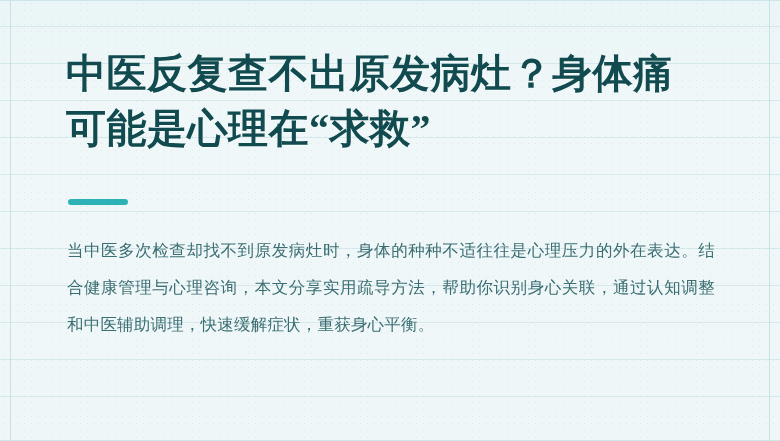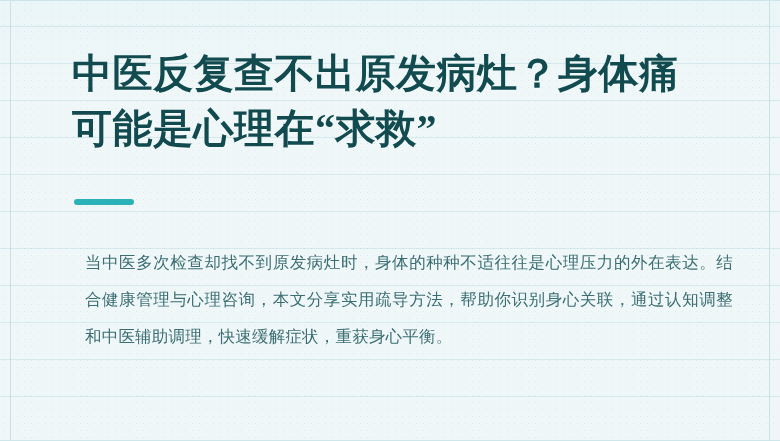--- a/index.html
+++ b/index.html
@@ -85,21 +85,21 @@
       rgba(233, 245, 247, 0.85) 0%,
       rgba(240, 247, 248, 0.25) 22%,
       rgba(240, 247, 248, 0.00) 50%,
       rgba(238, 246, 248, 0.45) 100%
     );
   }
 
   
   .content {
     position: absolute;
-    left: 72px;
+    left: 66px;
     top: 0;
     width: 660px;
     height: 378px;
   }
 
   .headline {
     position: absolute;
     left: 0;
     top: 46px;
     width: 660px;
@@ -122,21 +122,21 @@
     height: 6px;
     border-radius: 3px;
     background: #2cb2b6;
   }
 
   .body-copy {
     position: absolute;
     left: 1px;
     top: 232px;
     width: 648px;
-    margin: 12px;
+    margin: 0;
     font-family: "Liberation Sans", "DejaVu Sans", sans-serif;
     font-weight: 400;
     font-size: 16.5px;
     line-height: 37px;
     letter-spacing: 0.2px;
     color: #3b6e72;
     text-align: justify;
     text-justify: inter-character;
   }
 </style>

